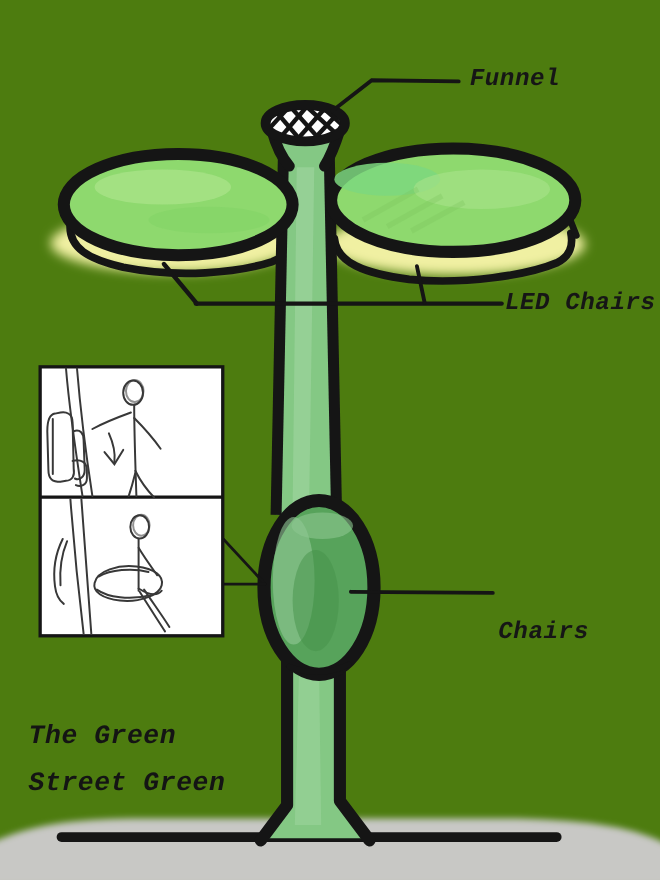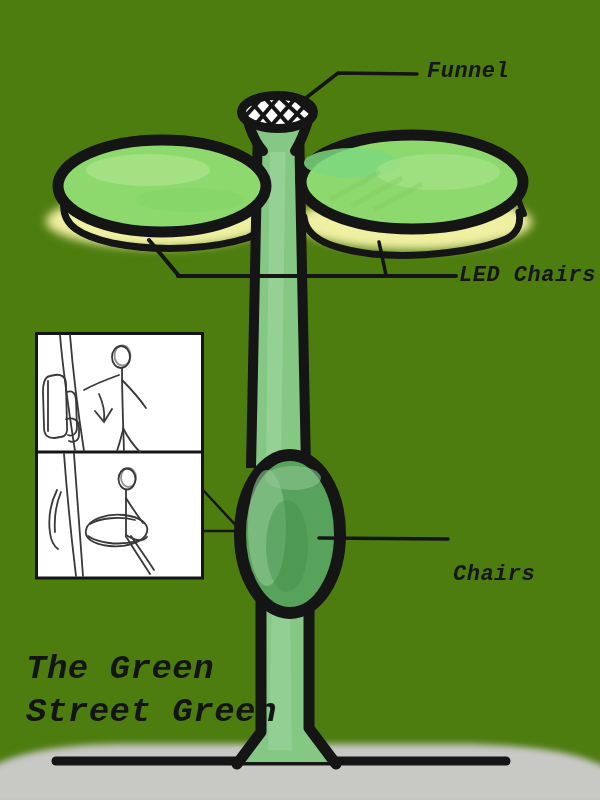--- a/index.html
+++ b/index.html
@@ -23,21 +23,21 @@
   }
   .label-funnel{left:427px;top:59px;}
   .label-led{left:459px;top:263px;}
   .label-chairs{left:453px;top:522px;margin-top:40px;}
   .title{
     position:absolute;
     left:26px;top:648px;
     font-family:"Liberation Mono", monospace;
     font-style:italic;
     font-weight:bold;
-    font-size:34px;
+    font-size:24px;
     line-height:43px;
     color:#141414;
     letter-spacing:0.5px;
   }
 </style>
 </head>
 <body>
 
 <div id="canvas">
 

